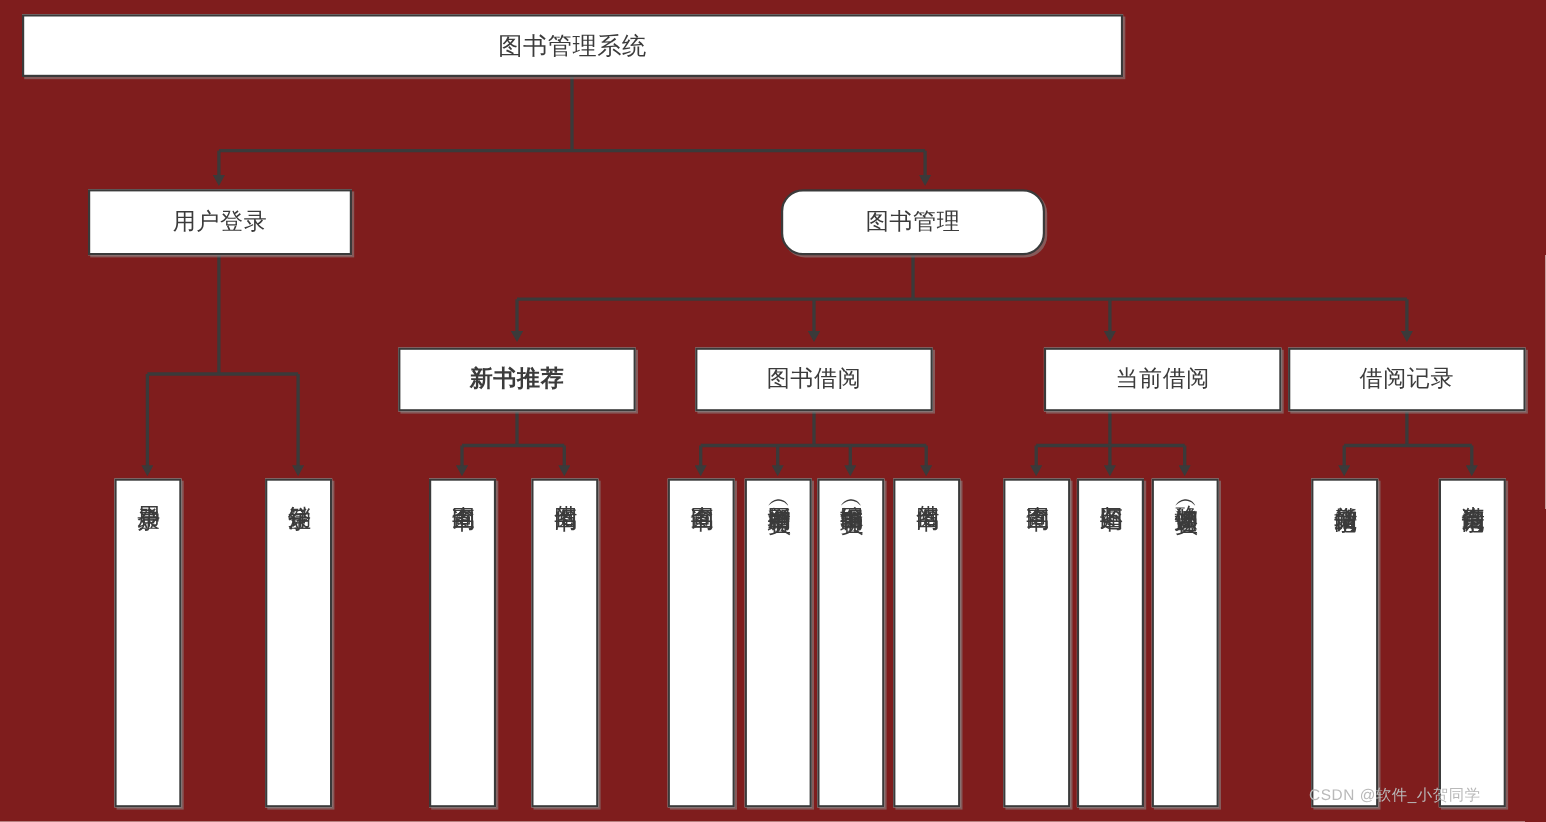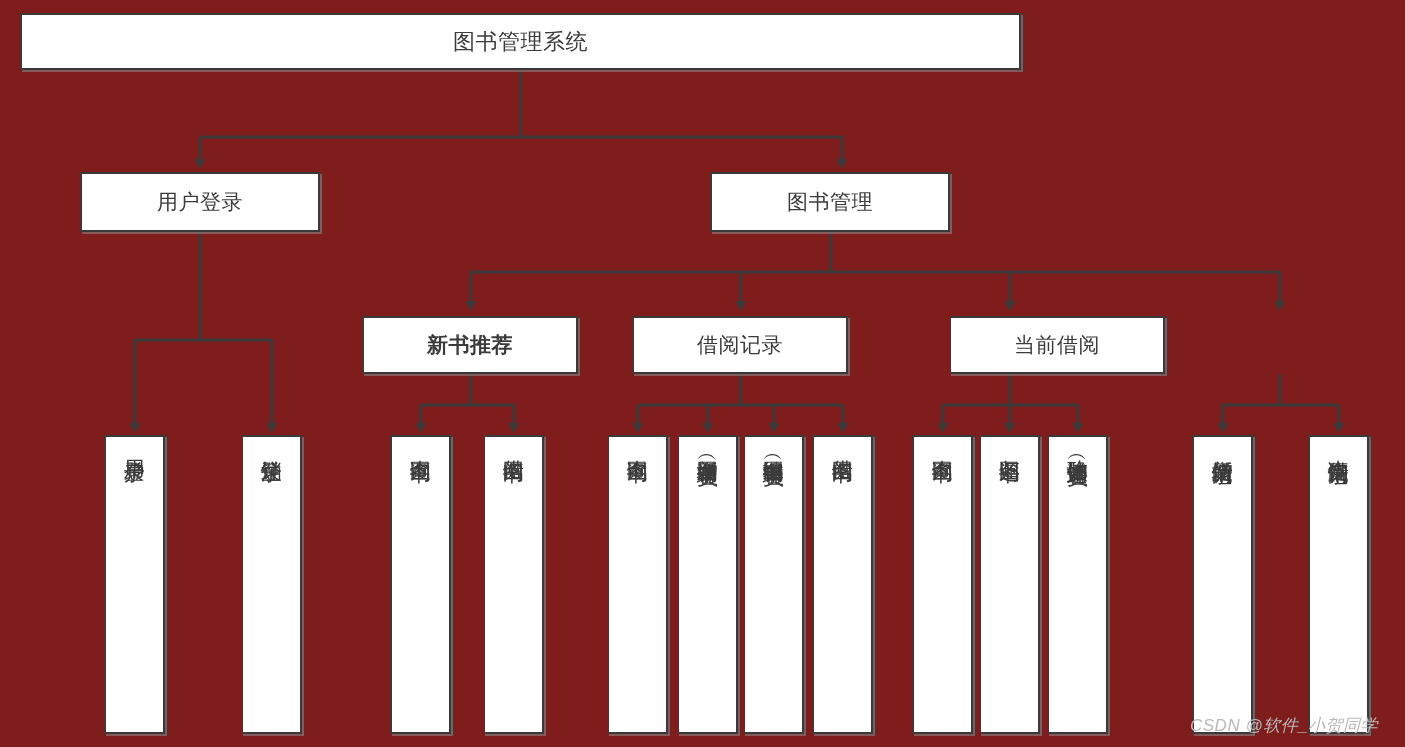--- a/index.html
+++ b/index.html
@@ -57,25 +57,24 @@
     letter-spacing: 1px;
     white-space: normal;
     max-height: 100%;
   }
   .node.root .label { font-size: 22px; }
   .watermark {
     position: absolute;
     left: 1190px;
     top: 714px;
     color: #b9b9b9;
-    font-size: 17px;
+    font-size: 14px;
     letter-spacing: 0.5px;
     z-index: 5;
     white-space: nowrap;
-    font-style: italic;
   }
 </style>
 </head>
 <body>
 
 <div id="canvas">
 
   <svg id="edges" viewBox="0 0 1405 747">
     <defs>
       <marker id="arrow" markerWidth="10" markerHeight="11" refX="1" refY="5.5" orient="auto" markerUnits="userSpaceOnUse">
@@ -126,33 +125,36 @@
     </g>
   </svg>
 
   <div class="node root" style="left:20px; top:13px; width:1001px; height:57px;">
     <span class="label">图书管理系统</span>
   </div>
 
   <div class="node" style="left:80px; top:172px; width:240px; height:60px;">
     <span class="label">用户登录</span>
   </div>
-  <div class="node" style="left:710px; top:172px; width:240px; height:60px;">
+  <div class="node" style="left:710px; top:172px; width:240px; height:60px;border-radius:20px;">
     <span class="label">图书管理</span>
   </div>
 
   <div class="node" style="left:362px; top:316px; width:216px; height:58px;font-weight:bold;">
     <span class="label">新书推荐</span>
   </div>
   <div class="node" style="left:632px; top:316px; width:216px; height:58px;">
-    <span class="label">借阅记录</span>
+    <span class="label">图书借阅</span>
   </div>
   <div class="node" style="left:949px; top:316px; width:216px; height:58px;">
     <span class="label">当前借阅</span>
   </div>
+  <div class="node" style="left:1171px; top:316px; width:216px; height:58px;">
+    <span class="label">借阅记录</span>
+  </div>
 
   <div class="node vertical" style="left:104px; top:435px; width:61px; height:299px;">
     <span class="label">用户登录</span>
   </div>
   <div class="node vertical" style="left:241px; top:435px; width:61px; height:299px;">
     <span class="label">注销登录</span>
   </div>
 
   <div class="node vertical" style="left:390px; top:435px; width:61px; height:299px;">
     <span class="label">查询图书</span>

